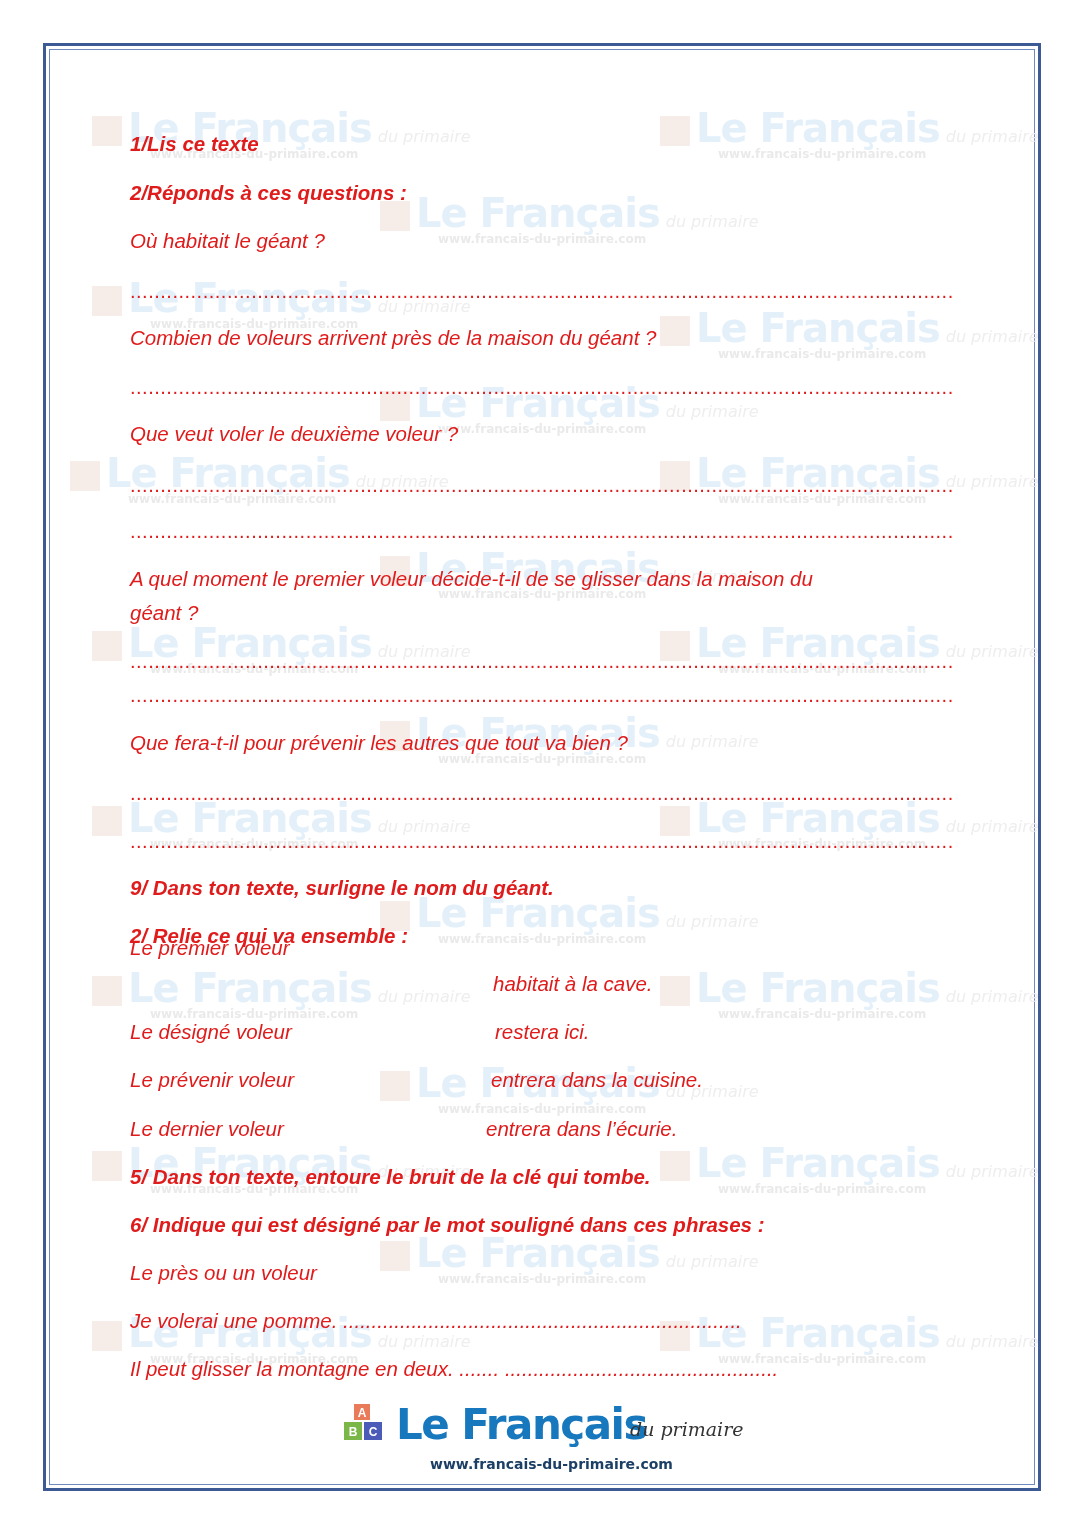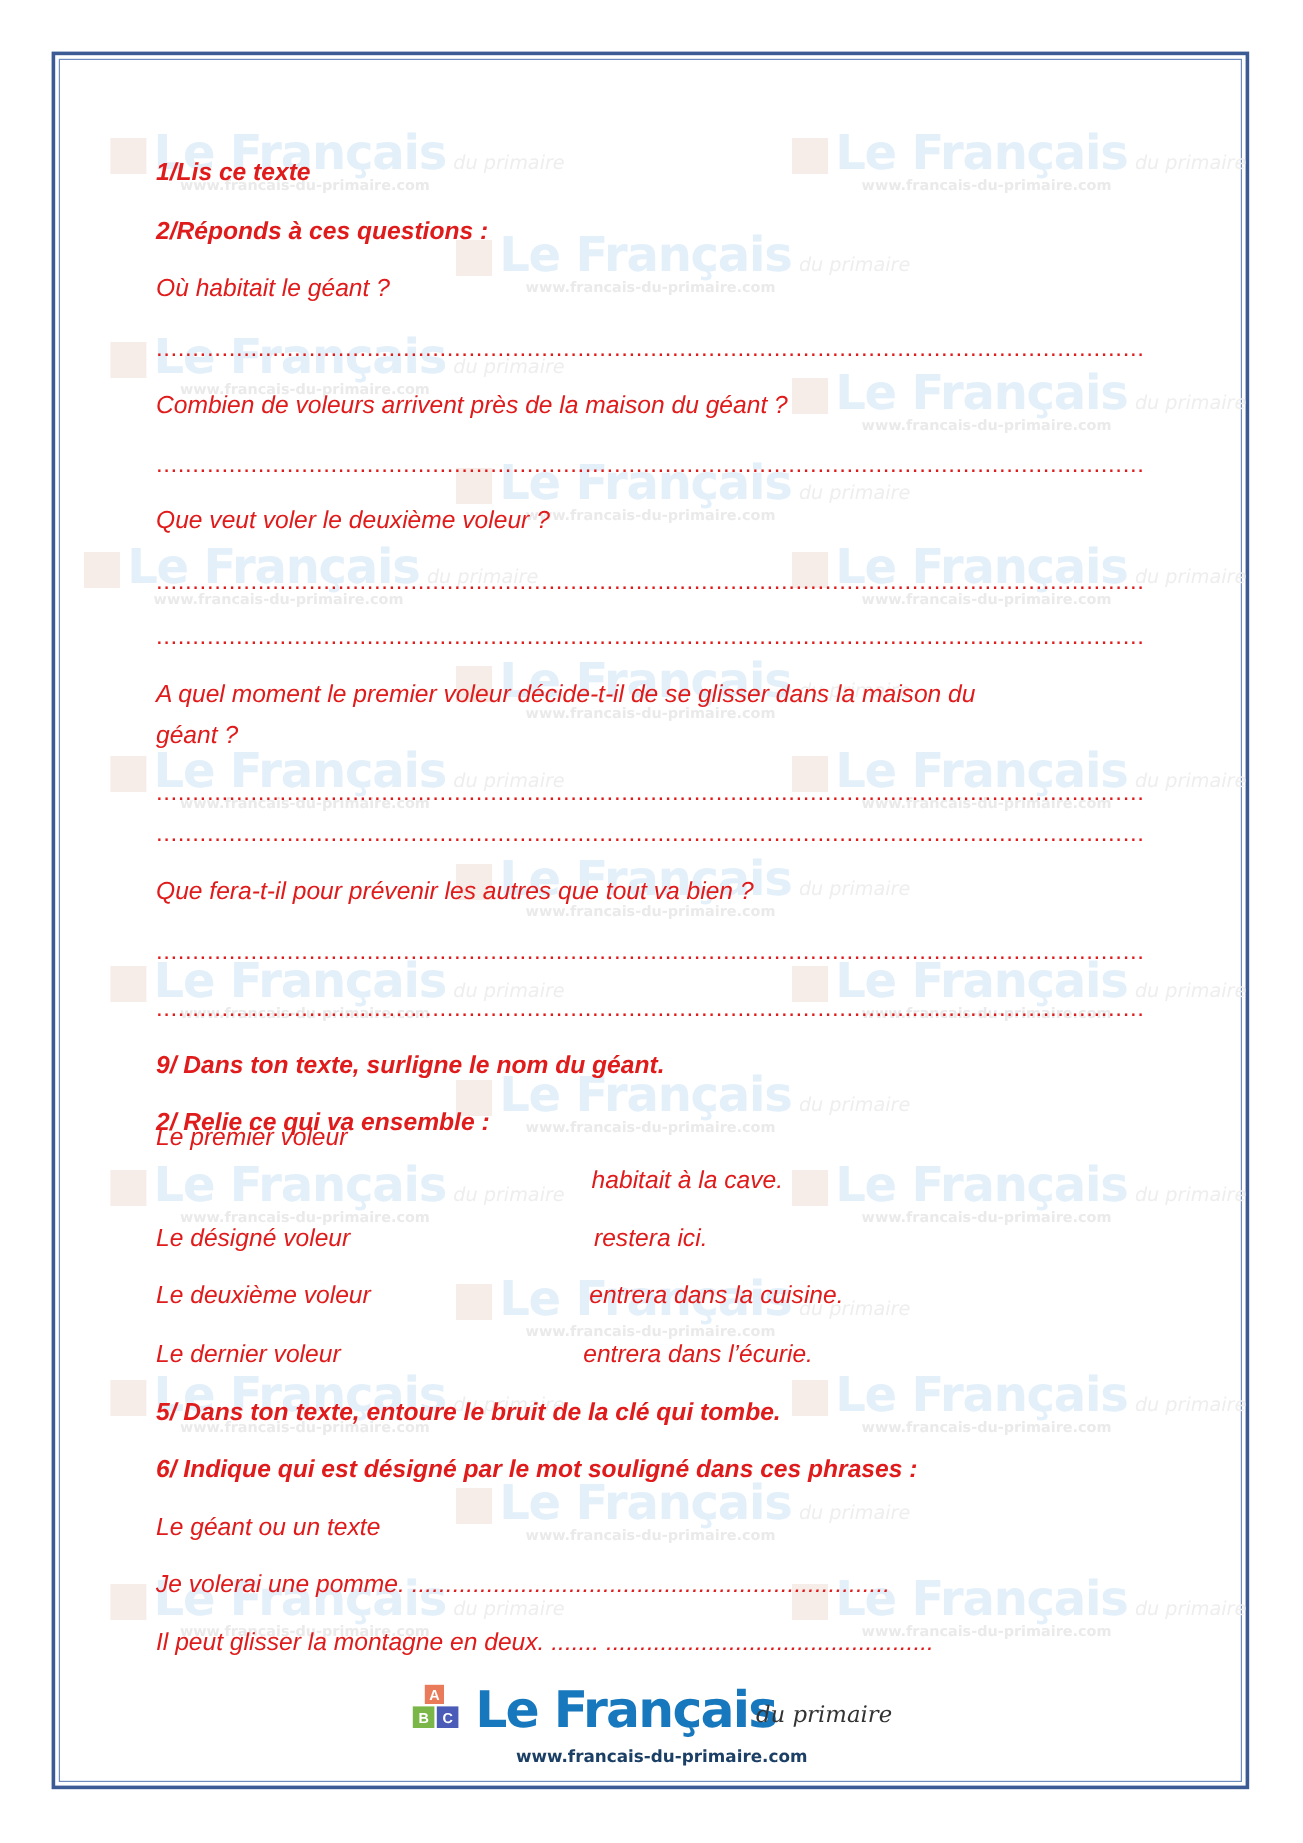--- a/index.html
+++ b/index.html
@@ -66,28 +66,28 @@
 <div class="line" style="top:731px">Que fera-t-il pour prévenir les autres que tout va bien ?</div>
 <div class="dots" style="top:782px">......................................................................................................................................................................</div>
 <div class="dots" style="top:830px">......................................................................................................................................................................</div>
 <div class="line b" style="top:876px">9/ Dans ton texte, surligne le nom du géant.</div>
 <div class="line b" style="top:924px">2/ Relie ce qui va ensemble :</div>
 
 <div class="line" style="top:936px">Le premier voleur</div>
 <div class="col2" style="left:493px;top:972px">habitait à la cave.</div>
 <div class="line" style="top:1020px">Le désigné voleur</div>
 <div class="col2" style="left:495px;top:1020px">restera ici.</div>
-<div class="line" style="top:1068px">Le deuxième voleur</div>
+<div class="line" style="top:1068px">Le prévenir voleur</div>
 <div class="col2" style="left:491px;top:1068px">entrera dans la cuisine.</div>
 <div class="line" style="top:1117px">Le dernier voleur</div>
 <div class="col2" style="left:486px;top:1117px">entrera dans l’écurie.</div>
 
 <div class="line b" style="top:1165px">5/ Dans ton texte, entoure le bruit de la clé qui tombe.</div>
 <div class="line b" style="top:1213px">6/ Indique qui est désigné par le mot souligné dans ces phrases :</div>
-<div class="line" style="top:1261px">Le géant  ou un texte</div>
+<div class="line" style="top:1261px">Le près  ou un voleur</div>
 <div class="line" style="top:1309px">Je volerai une pomme.  ......................................................................</div>
 <div class="line" style="top:1357px">Il peut glisser la montagne en deux. ....... ................................................</div>
 
 <div class="logo">
   <svg class="blocks" viewBox="0 0 48 48">
     <rect x="14" y="2" width="16" height="16" fill="#e97b5a"></rect>
       <text x="22" y="15" font-size="12" text-anchor="middle" fill="#fff" font-weight="bold">A</text>
     <rect x="4" y="20" width="18" height="18" fill="#7ab648"></rect>
       <text x="13" y="34" font-size="12" text-anchor="middle" fill="#fff" font-weight="bold">B</text>
     <rect x="24" y="20" width="18" height="18" fill="#4a5bb8"></rect>

